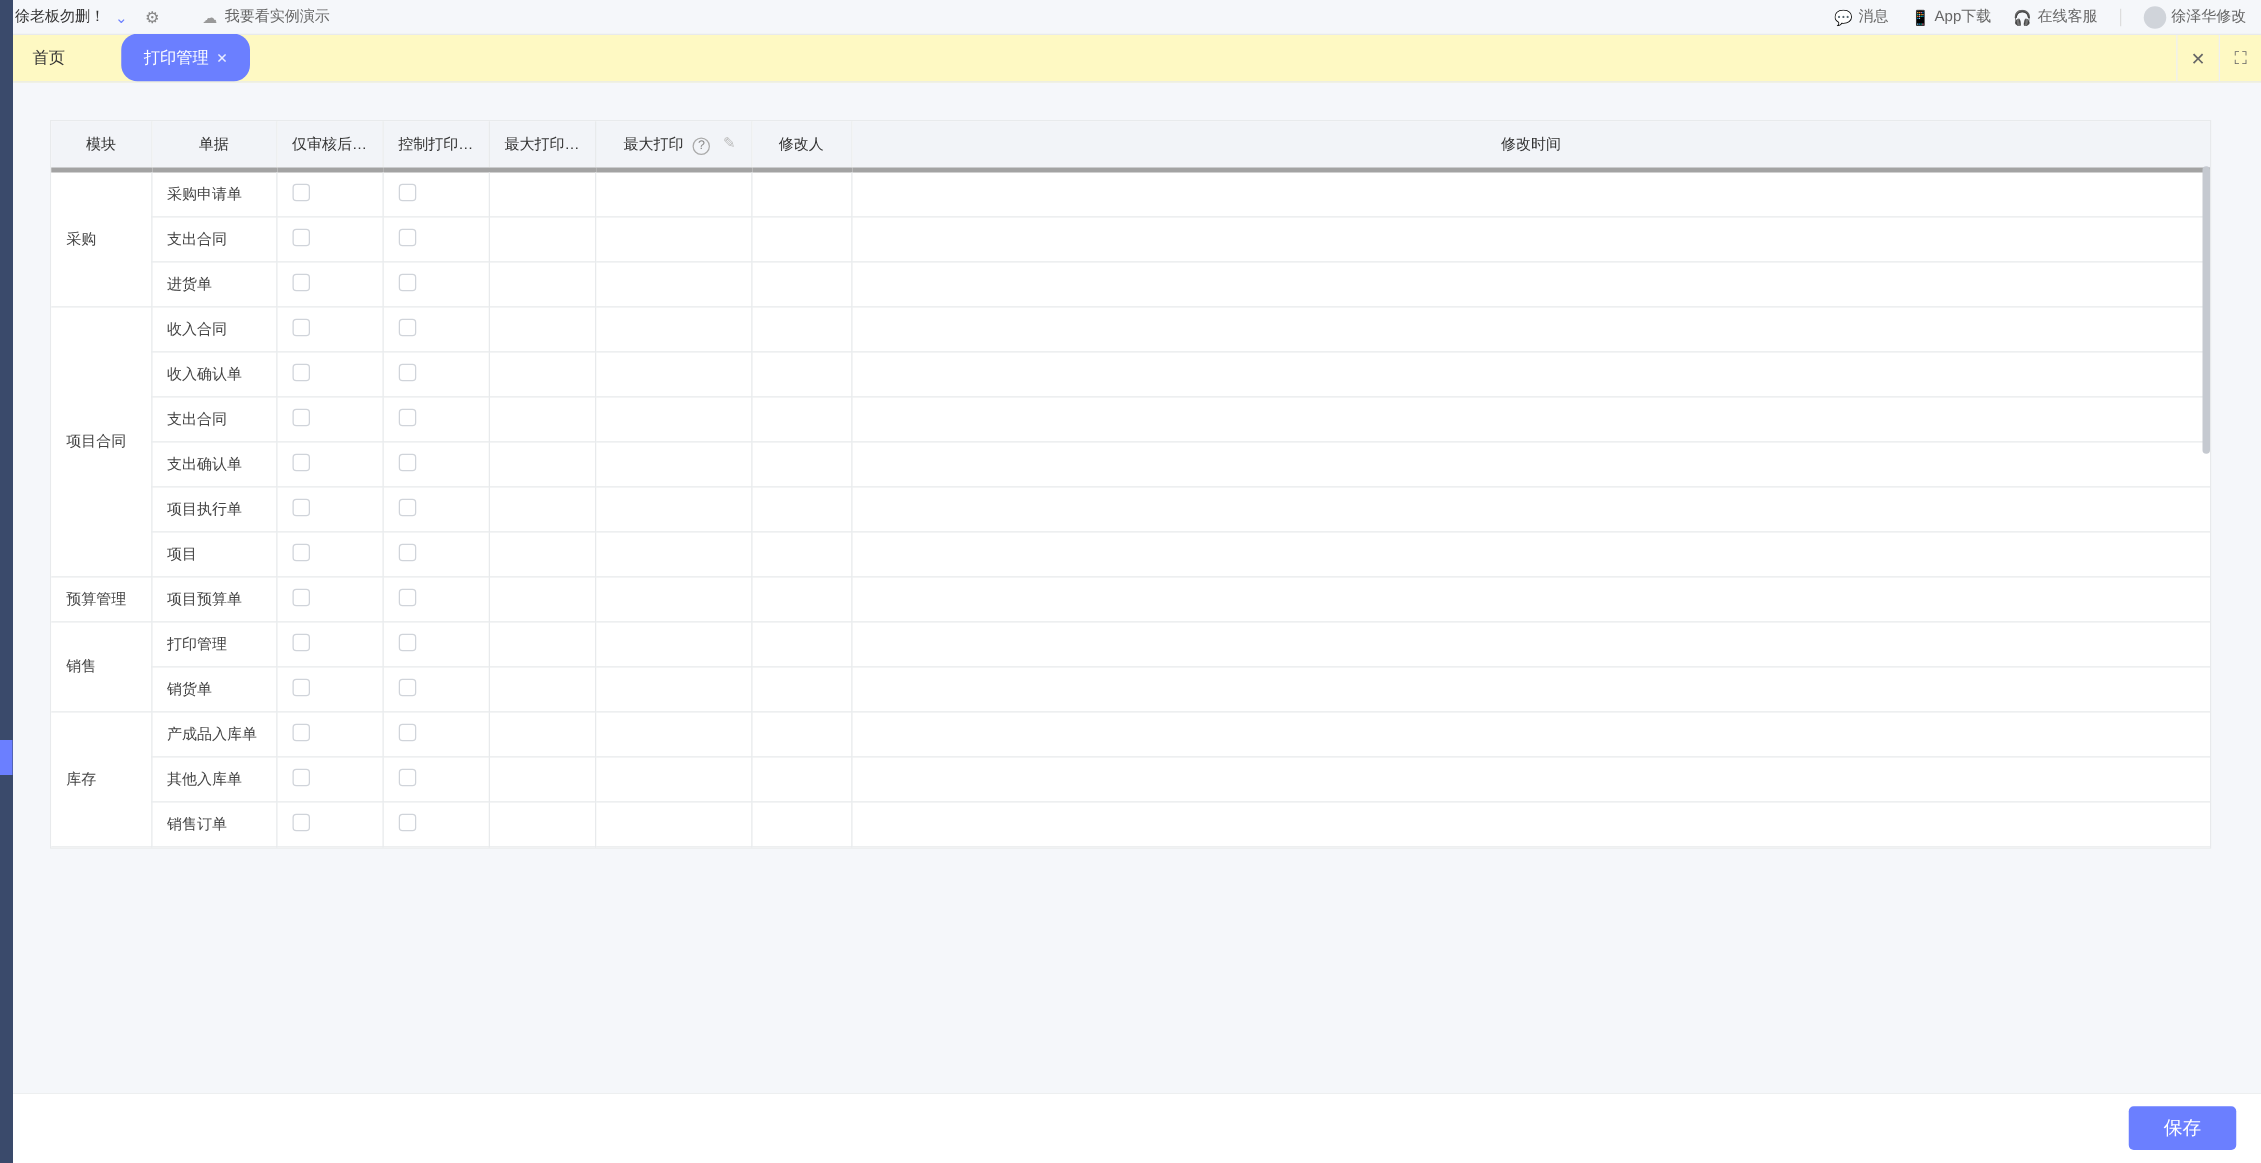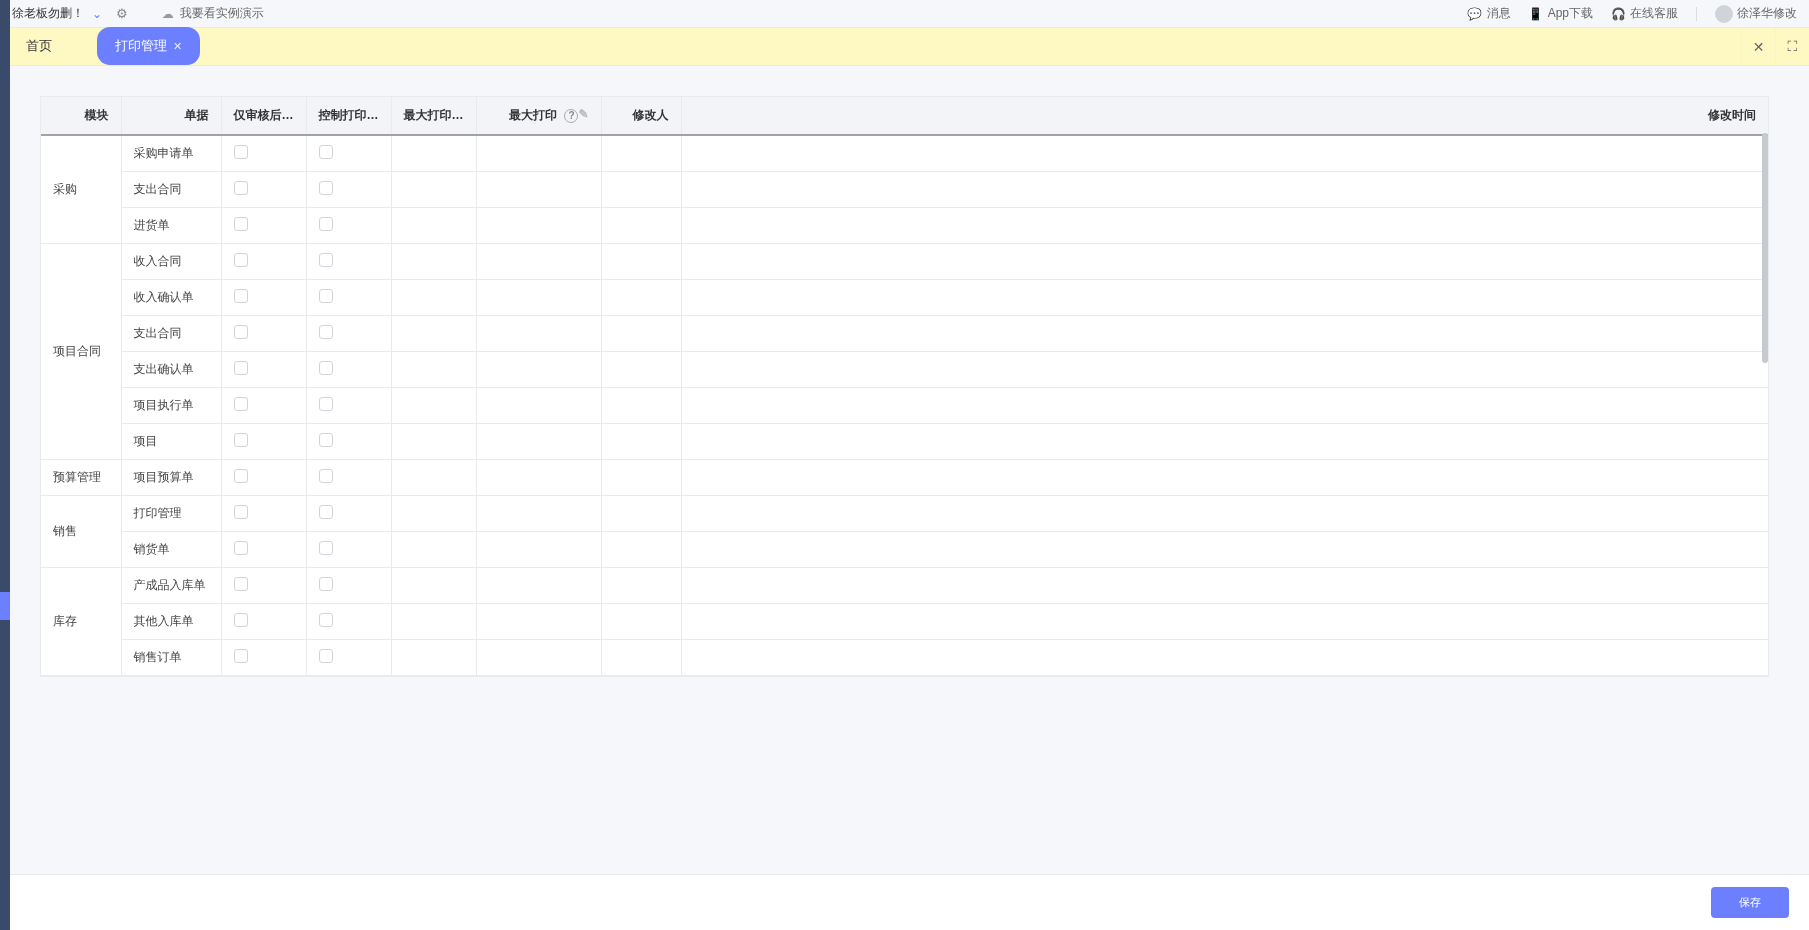--- a/index.html
+++ b/index.html
@@ -19,37 +19,37 @@
 .tabbar { display: flex; align-items: flex-end; height: 38px; background: #fef9c3; border-bottom: 1px solid #e8eaec; padding-left: 8px; gap: 27px; }
 .tab { display: flex; align-items: center; height: 38px; padding: 0 18px; font-size: 13px; color: #333; cursor: pointer; position: relative; }
 .tab.active { background: #6b7fff; color: #fff; border-radius: 13px; }
 .tab-close { margin-left: 6px; font-size: 11px; opacity: .85; }
 .tab-tools { margin-left: auto; display: flex; height: 100%; }
 .tool-btn { width: 34px; display: flex; align-items: center; justify-content: center; border-left: 1px solid #eef0f4; cursor: pointer; color: #666; font-size: 14px; }
 
 .page-wrap { padding: 30px 40px 80px 40px; }
 .table-wrap { background: #fff; border: 1px solid #e8eaec; position: relative; }
 .tbl { width: 100%; border-collapse: collapse; table-layout: fixed; }
-.tbl th { text-align: right; font-weight: 700; font-size: 12px; background: #f2f4f8; border-bottom: 2px solid #a3a3a3; padding: 10px 12px; color: #333; border-right: 1px solid #e8eaec; white-space: nowrap; overflow: hidden; text-overflow: ellipsis; }
+.tbl th { text-align: center; font-weight: 400; font-size: 12px; background: #f2f4f8; border-bottom: 4px solid #a3a3a3; padding: 10px 12px; color: #333; border-right: 1px solid #e8eaec; white-space: nowrap; overflow: hidden; text-overflow: ellipsis; }
 .tbl td { border-bottom: 1px solid #e8eaec; border-right: 1px solid #e8eaec; padding: 9px 12px; font-size: 12px; color: #444; background: #fff; vertical-align: middle; }
 .tbl th:last-child, .tbl td:last-child { border-right: none; }
 .col-module { width: 80px; }
 .col-bill { width: 100px; }
 .col-check { width: 85px; }
 .col-control { width: 85px; }
 .col-max { width: 85px; }
 .col-pwd { width: 125px; }
 .col-mod { width: 80px; }
 .scroll-fake { position: absolute; right: 0; top: 36px; width: 6px; height: 230px; background: #c5c9d0; border-radius: 3px; }
 .chk { display: inline-block; width: 14px; height: 14px; border: 1px solid #d0d4da; border-radius: 3px; background: #fff; cursor: pointer; }
 .help-icon { display: inline-flex; align-items: center; justify-content: center; width: 14px; height: 14px; border: 1px solid #aaa; border-radius: 50%; font-size: 10px; color: #888; margin-left: 4px; }
 .edit-icon { float: right; color: #bbb; cursor: pointer; }
 
 .footer { position: fixed; bottom: 0; left: 10px; right: 0; height: 56px; background: #fff; border-top: 1px solid #e8eaec; display: flex; align-items: center; justify-content: flex-end; padding: 0 20px; }
-.btn-primary { background: #6b7fff; color: #fff; border: none; border-radius: 4px; padding: 8px 28px; font-size: 11px; cursor: pointer; }
+.btn-primary { background: #6b7fff; color: #fff; border: none; border-radius: 4px; padding: 8px 28px; font-size: 15px; cursor: pointer; }
 
 .sidebar-edge { position: fixed; left: 0; top: 0; bottom: 0; width: 10px; background: #3a4a6b; }
 .sidebar-edge .active-mark { position: absolute; left: 0; width: 10px; height: 28px; background: #6b7fff; top: 592px; }
 </style>
 </head>
 <body>
 
 <div class="sidebar-edge">
     <div class="active-mark"></div>
   </div>

